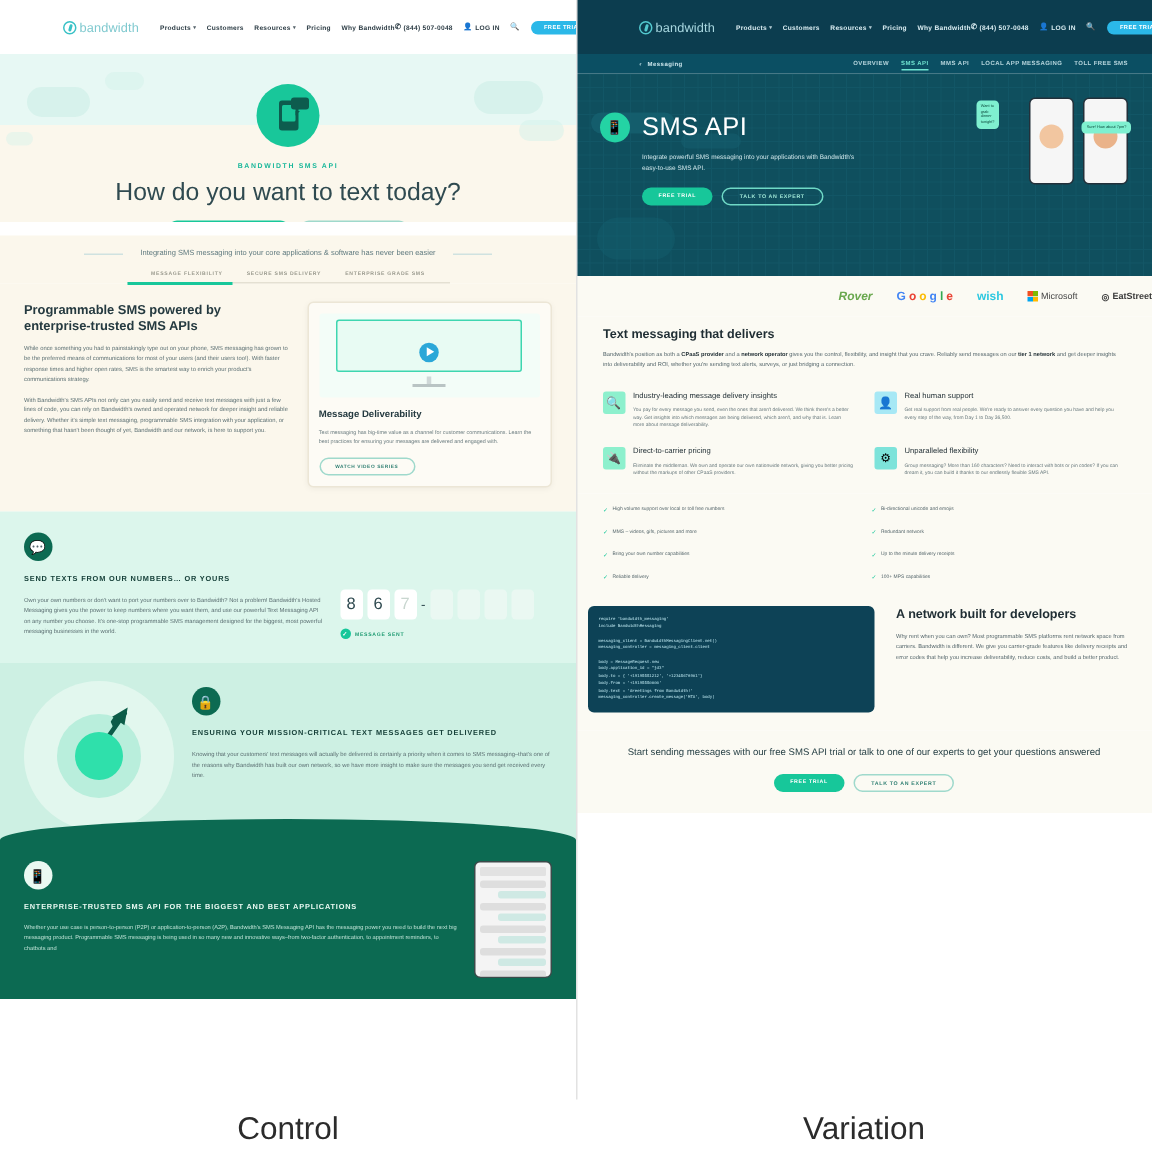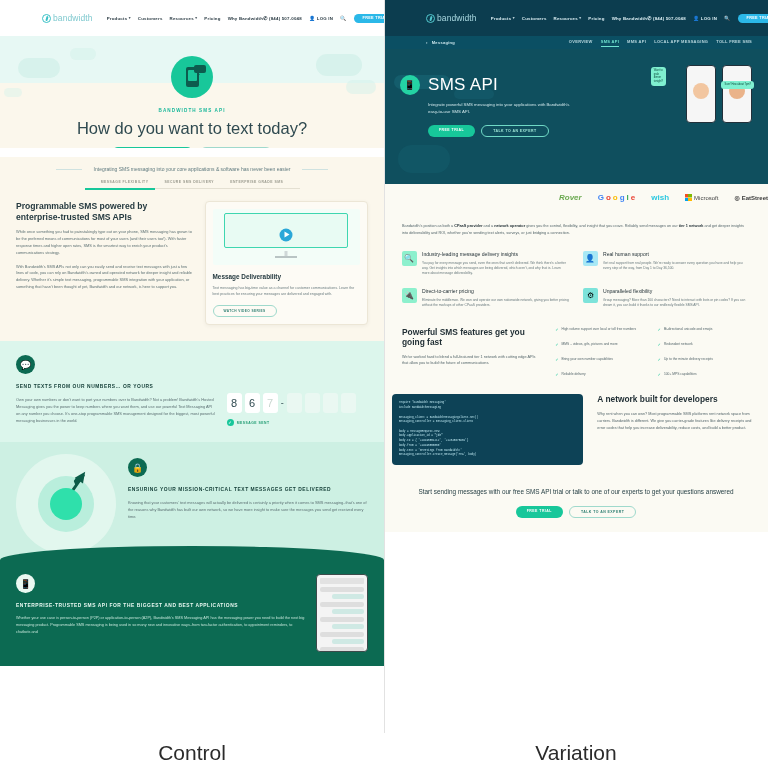--- a/index.html
+++ b/index.html
@@ -480,20 +480,21 @@
             <span class="ms-sq"></span>
             <span>Microsoft</span>
           </div>
         <div class="v-logo" style="color:#3a3a3a;font-size:6px;">
             <span>◎</span>
             <span>EatStreet</span>
           </div>
       </div>
 
       <div class="v-body-sec">
+        <div class="v-h2">Text messaging that delivers</div>
         <div class="v-p"><span>Bandwidth's position as both a </span><b>CPaaS provider</b><span> and a </span><b>network operator</b><span> gives you the control, flexibility, and insight that you crave. Reliably send messages on our </span><b>tier 1 network</b><span> and get deeper insights into deliverability and ROI, whether you're sending text alerts, surveys, or just bridging a connection.</span></div>
 
         <div class="v-feat-grid">
           <div class="v-feat">
             <div class="v-feat-ico" style="background:#8df0cd;">🔍</div>
             <div>
                 <div class="v-feat-t">Industry-leading message delivery insights</div>
               <div class="v-feat-d">You pay for every message you send, even the ones that aren't delivered. We think there's a better way. Get insights into which messages are being delivered, which aren't, and why that is. Learn more about message deliverability.</div>
               </div>
           </div>
@@ -515,24 +516,20 @@
             <div class="v-feat-ico" style="background:#7de3da;">⚙</div>
             <div>
                 <div class="v-feat-t">Unparalleled flexibility</div>
               <div class="v-feat-d">Group messaging? More than 160 characters? Need to interact with bots or pin codes? If you can dream it, you can build it thanks to our endlessly flexible SMS API.</div>
               </div>
           </div>
         </div>
       </div>
 
       <div class="v-list-sec">
-        <div class="v-list-left">
-          <div class="v-h3">Powerful SMS features get you going fast</div>
-          <div class="v-p">We've worked hard to blend a full-featured tier 1 network with cutting edge APIs that allow you to build the future of communications.</div>
-        </div>
         <div class="v-list-cols">
           <div class="v-li">
               <span class="v-tick">✓</span>
               <span>High volume support over local or toll free numbers</span>
             </div>
           <div class="v-li">
               <span class="v-tick">✓</span>
               <span>Bi-directional unicode and emojis</span>
             </div>
           <div class="v-li">

